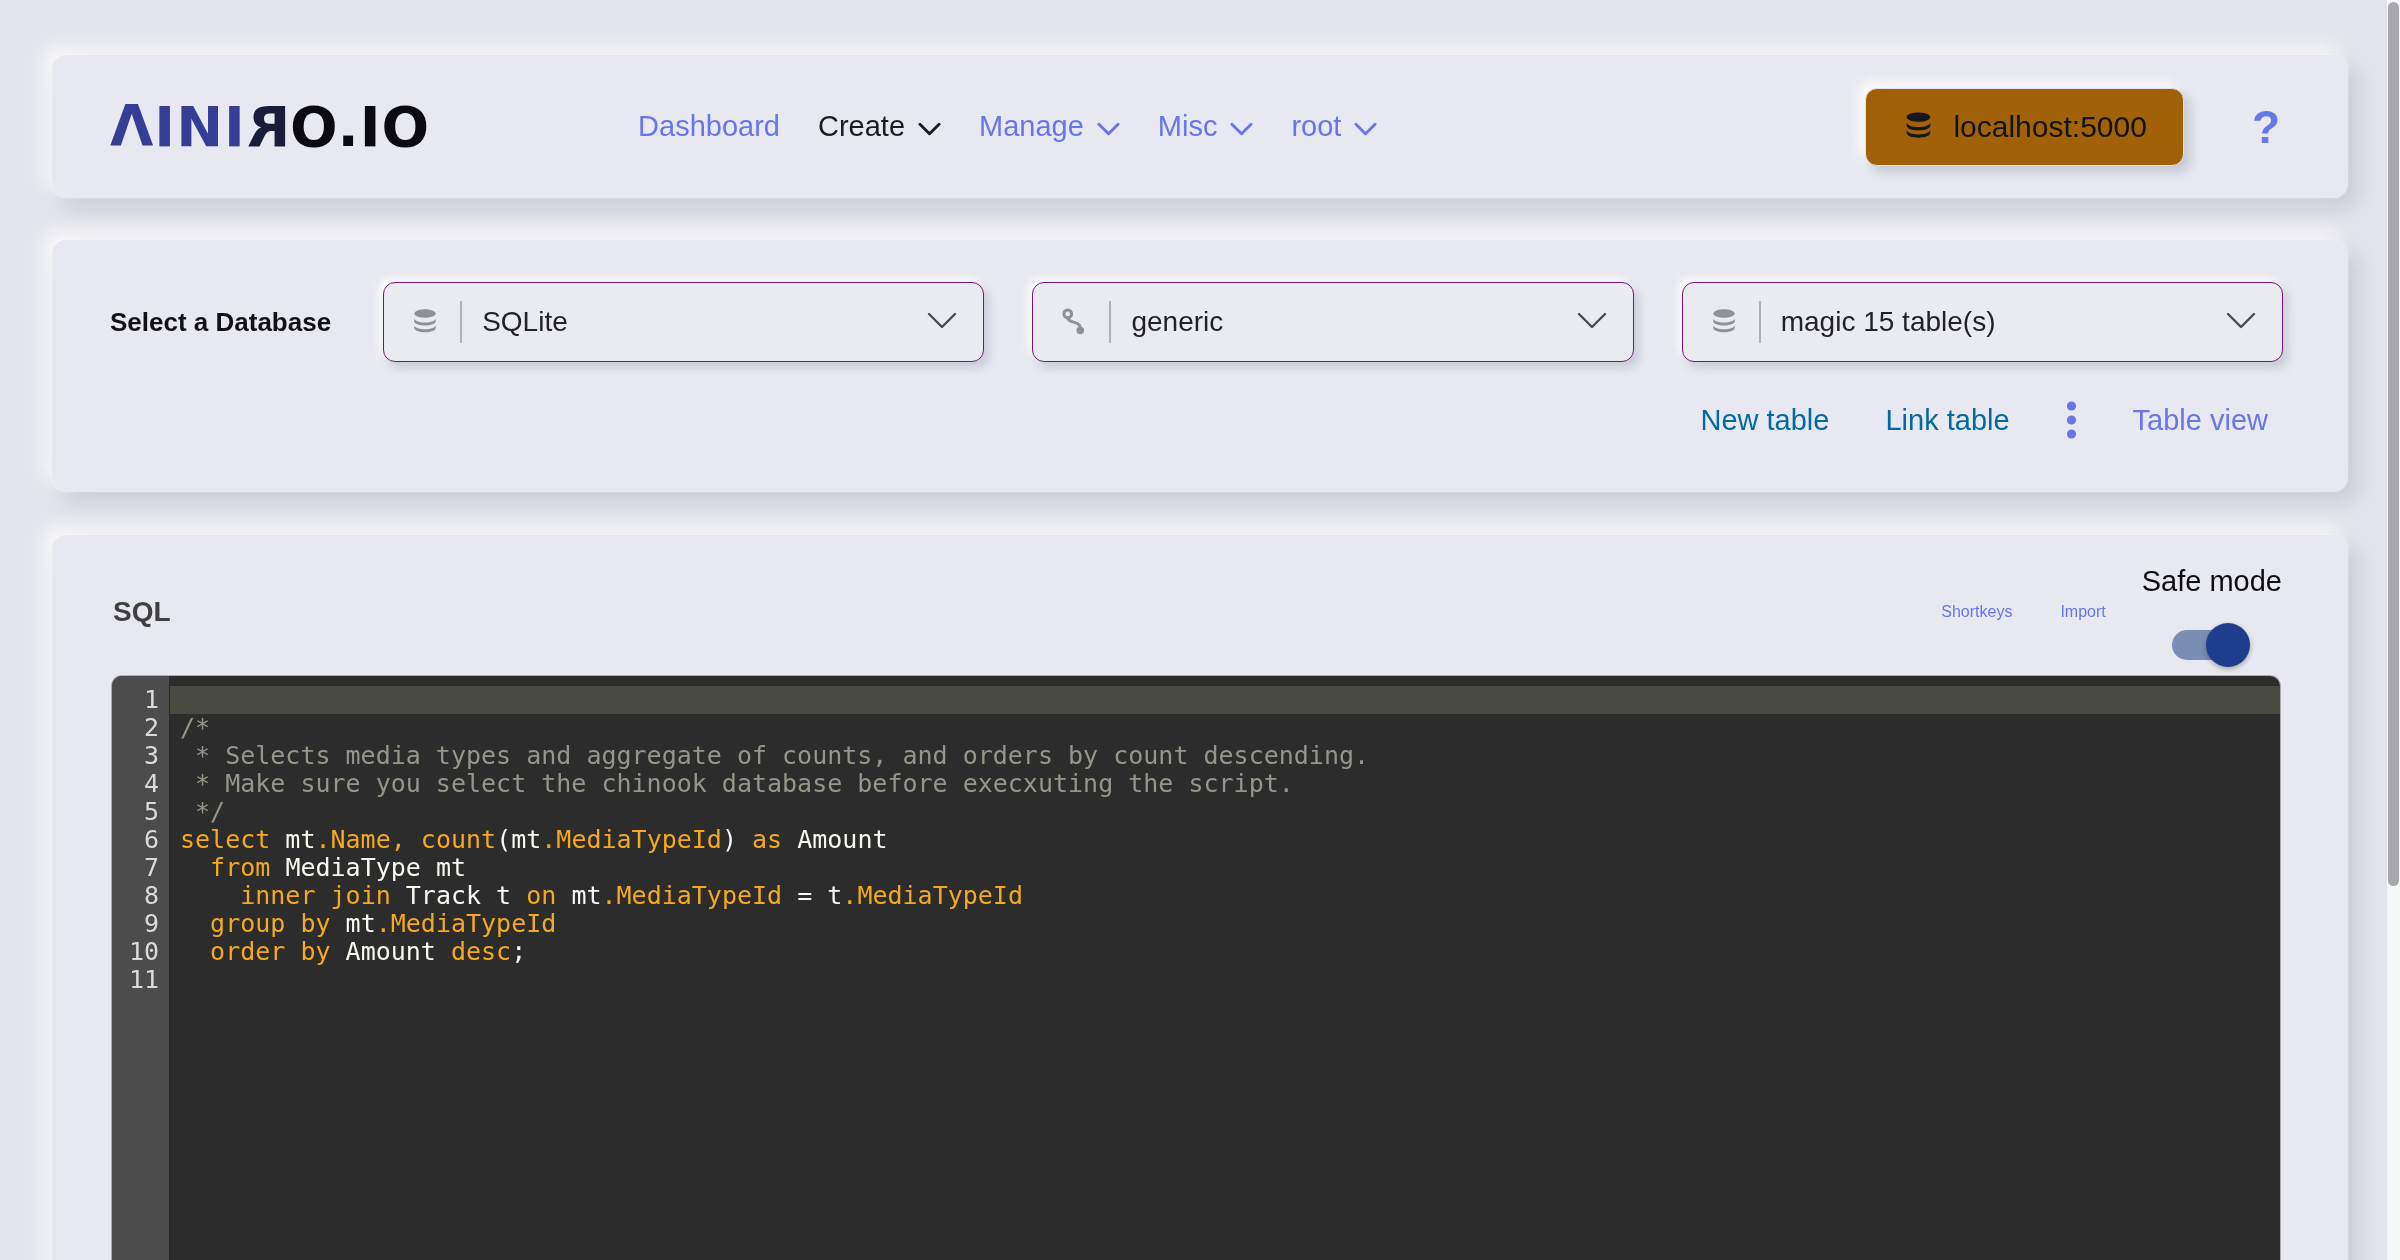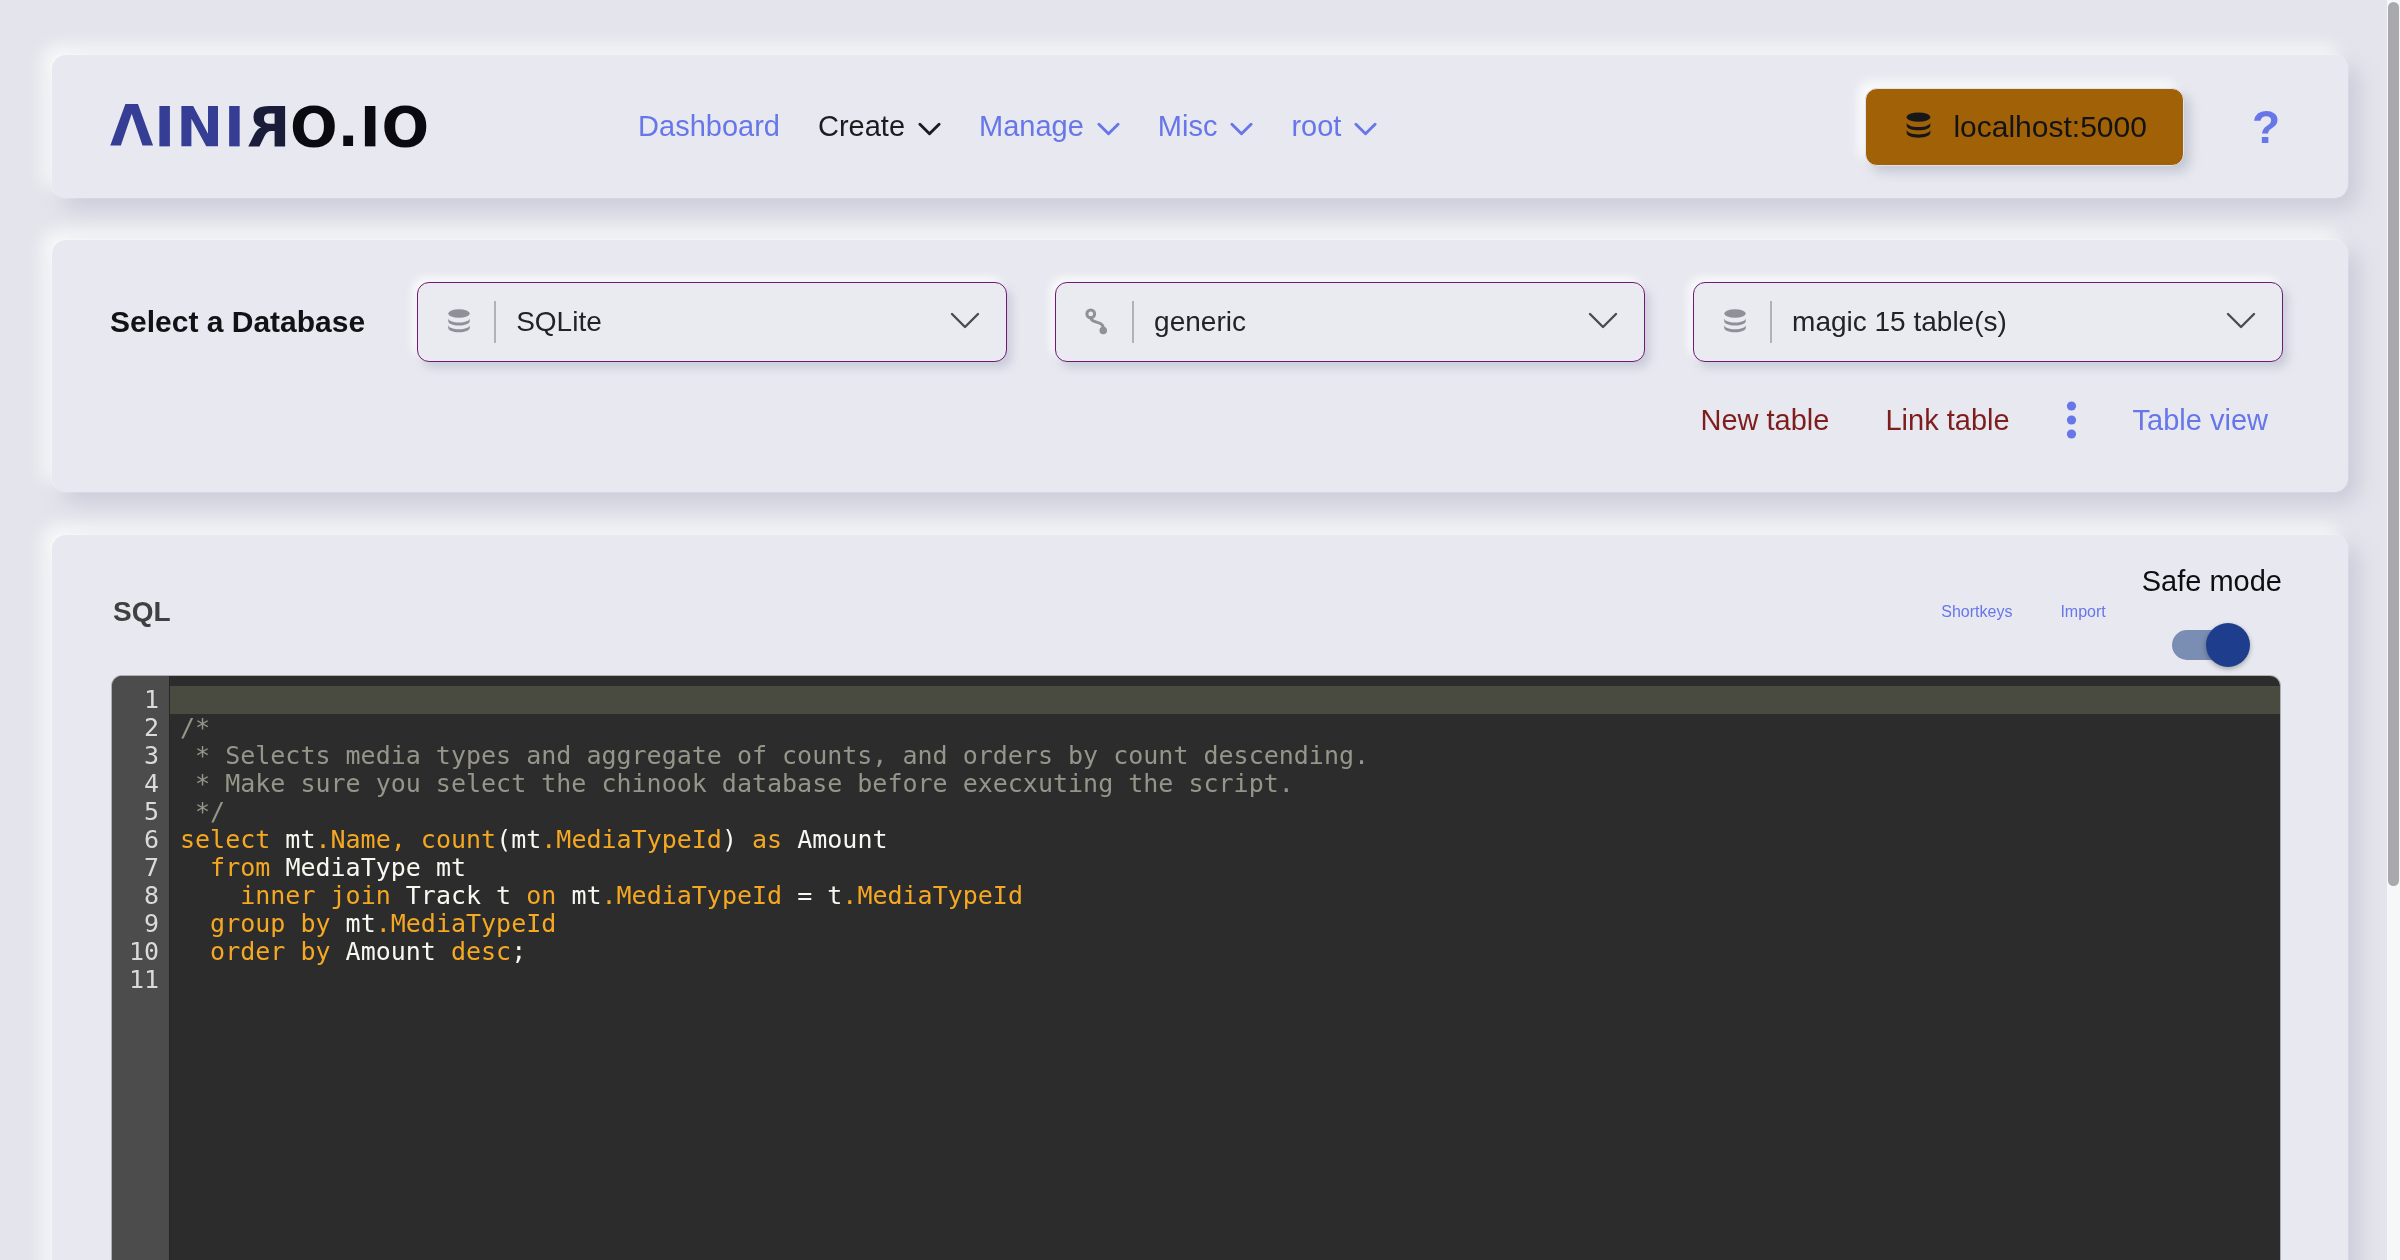--- a/index.html
+++ b/index.html
@@ -32,36 +32,36 @@
     height:78px;border-radius:12px;background:#a16207;
     box-shadow:6px 6px 12px rgba(164,169,188,.55),-6px -6px 12px rgba(255,255,255,.95);
     border:1px solid #e2e3ec;
     display:flex;align-items:center;gap:18px;padding:0 36px;
     font-size:30px;color:#131317;cursor:pointer;white-space:nowrap;
   }
   .help{font-size:46px;font-weight:700;color:#6776e8;cursor:pointer;}
   
   .db-panel{top:240px;height:252px;}
   .db-row{position:absolute;left:58px;right:65px;top:42px;height:80px;display:flex;align-items:center;}
-  .db-label{font-size:30px;font-weight:700;color:#121216;margin-right:52px;white-space:nowrap;}
+  .db-label{font-size:26px;font-weight:700;color:#121216;margin-right:52px;white-space:nowrap;}
   .select{
     flex:1;height:80px;box-sizing:border-box;border-radius:12px;background:#eaebf1;
     border:1px solid #701a75;
     box-shadow:5px 6px 10px rgba(164,169,188,.45),-4px -4px 9px rgba(255,255,255,.9);
     display:flex;align-items:center;padding:0 26px;margin-right:48px;cursor:pointer;min-width:0;
   }
   .select:last-child{margin-right:0;}
   .select .icn{flex:none;color:#8f9098;display:flex;}
   .select .sep{width:2px;height:42px;background:#b0b1ba;margin:0 20px;flex:none;}
   .select .val{font-size:28px;color:#222228;white-space:nowrap;overflow:hidden;}
   .select .chev{margin-left:auto;color:#4a4a52;}
   .actions-row{position:absolute;right:80px;top:158px;height:44px;display:flex;align-items:center;gap:56px;
                font-size:29px;font-weight:500;}
   .lnk{color:#6776e8;cursor:pointer;white-space:nowrap;}
-  .lnk.disabled{color:#7f1d1d;cursor:default;}
+  .lnk.disabled{color:#0369a1;cursor:default;}
   .kebab{display:flex;cursor:pointer;}
   
   .sql-panel{top:535px;height:760px;}
   .sql-header{position:absolute;left:61px;right:66px;top:54px;height:46px;display:flex;align-items:center;}
   .sql-title{font-size:28px;font-weight:700;color:#404040;margin-right:auto;}
   .sql-header .lnk{font-weight:400;}
   .imp{margin-left:48px;}
   .safemode{margin-left:36px;display:flex;align-items:center;gap:32px;flex-direction:column;}
   .safemode .sm-label{font-size:29px;color:#0e0e12;}
   .toggle{position:relative;width:74px;height:30px;border-radius:15px;background:#7a8db2;cursor:pointer;flex:none;margin-right:6px;}

